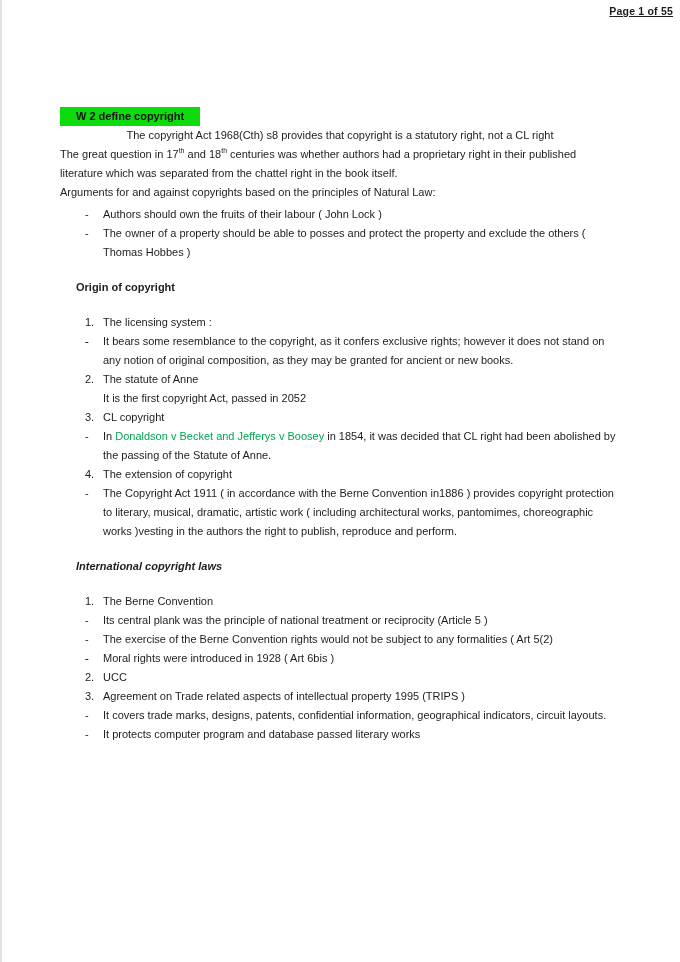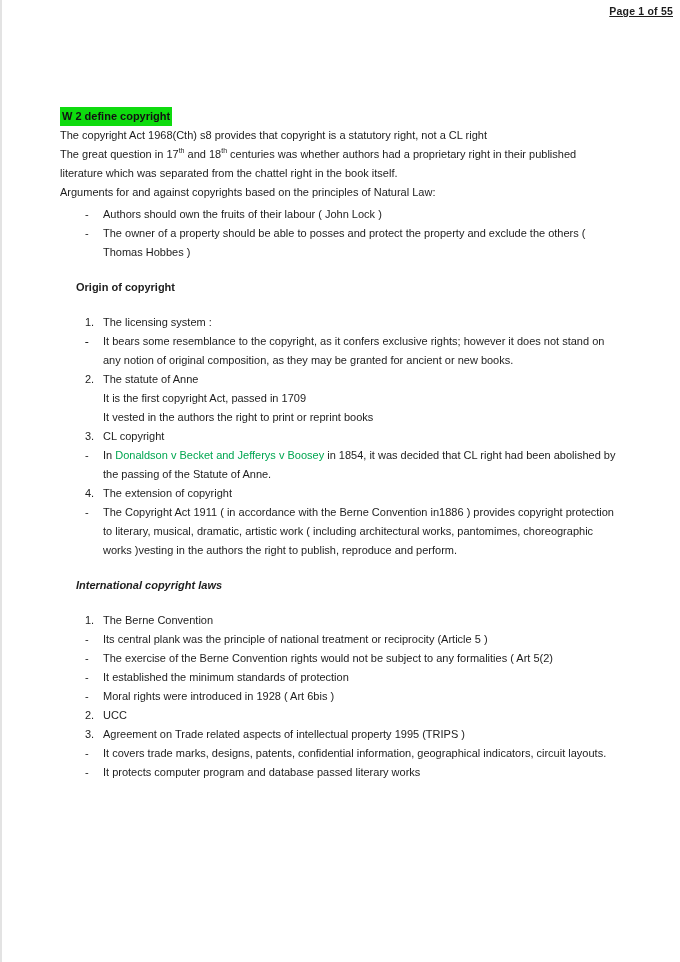--- a/index.html
+++ b/index.html
@@ -34,30 +34,30 @@
     position: absolute;
     left: 60px;
     top: 0;
     width: 560px;
     font-size: 11px;
     line-height: 19px;
   }
   .title-highlight {
     display: inline-block;
     margin: 107px 0 0 0;
-    padding: 1px 2px;
+    padding: 1px 16px;
     font-size: 11px;
     font-weight: bold;
     line-height: 17px;
     color: #111;
   }
   p.para {
     margin: 0;
   }
-  .p1 { margin-top: 9px; }
+  .p1 { margin-top: 9px; text-align: center; }
   .p2 { margin-top: 7px; }
   .p3 { margin-top: 9px; }
   sup {
     font-size: 7px;
     line-height: 0;
   }
   .list {
     margin: 0;
   }
   .list-natural { margin-top: 3px; }
@@ -104,35 +104,34 @@
     <div class="li"><span class="marker">-</span><span>The owner of a property should be able to posses and protect the property and exclude the others ( Thomas Hobbes )</span></div>
   </div>
 
   <h2 class="section-heading h-origin">Origin of copyright</h2>
 
   <div class="list list-origin">
     <div class="li"><span class="marker">1.</span><span>The licensing system :</span></div>
     <div class="li"><span class="marker">-</span></div>
     <div class="li"><span class="marker">-</span><span> It bears some resemblance to the copyright, as it confers exclusive rights; however it does not stand on any notion of original composition, as they may be granted for ancient or new books.</span></div>
     <div class="li"><span class="marker">2.</span><span>The statute of Anne</span></div>
-    <div class="li"><span class="marker"></span><span>It is the first copyright Act, passed in 1709</span></div>
-    <div class="li"><span class="marker"></span><span>It vested in the authors the right to print or reprint books</span></div>
+    <div class="li"><span class="marker"></span><span>It is the first copyright Act, passed in 2052</span></div>
     <div class="li"><span class="marker">3.</span><span>CL copyright</span></div>
     <div class="li"><span class="marker">-</span><span>In </span><span class="case-green" style="color: rgb(0, 166, 81);">Donaldson v Becket and Jefferys v Boosey</span><span> in 1854, it was decided that CL right had been abolished by the passing of the Statute of Anne.</span></div>
     <div class="li"><span class="marker">4.</span><span>The extension of copyright</span></div>
     <div class="li"><span class="marker">-</span><span>The Copyright Act 1911 ( in accordance with the Berne Convention in1886 ) provides copyright protection to literary, musical, dramatic, artistic work ( including architectural works, pantomimes, choreographic works )vesting in the authors the right to publish, reproduce and perform.</span></div>
   </div>
 
   <h2 class="section-heading h-intl">International copyright laws</h2>
 
   <div class="list list-intl">
     <div class="li"><span class="marker">1.</span><span>The Berne Convention</span></div>
     <div class="li"><span class="marker">-</span><span>Its central plank was the principle of national treatment or reciprocity (Article 5 )</span></div>
     <div class="li"><span class="marker">-</span><span>The exercise of the Berne Convention rights would not be subject to any formalities ( Art 5(2)</span></div>
-    <div class="li"><span class="marker">-</span><span>It established the minimum standards of protection</span></div>
+    <div class="li"><span class="marker">-</span></div>
     <div class="li"><span class="marker">-</span><span>Moral rights were introduced in 1928 ( Art 6bis )</span></div>
     <div class="li"><span class="marker">2.</span><span>UCC</span></div>
     <div class="li"><span class="marker">3.</span><span>Agreement on Trade related aspects of intellectual property 1995 (TRIPS )</span></div>
     <div class="li"><span class="marker">-</span><span>It covers trade marks, designs, patents, confidential information, geographical indicators, circuit layouts.</span></div>
     <div class="li"><span class="marker">-</span><span>It protects computer program and database passed literary works</span></div>
   </div>
 
 </div>
 
 </body></html>

